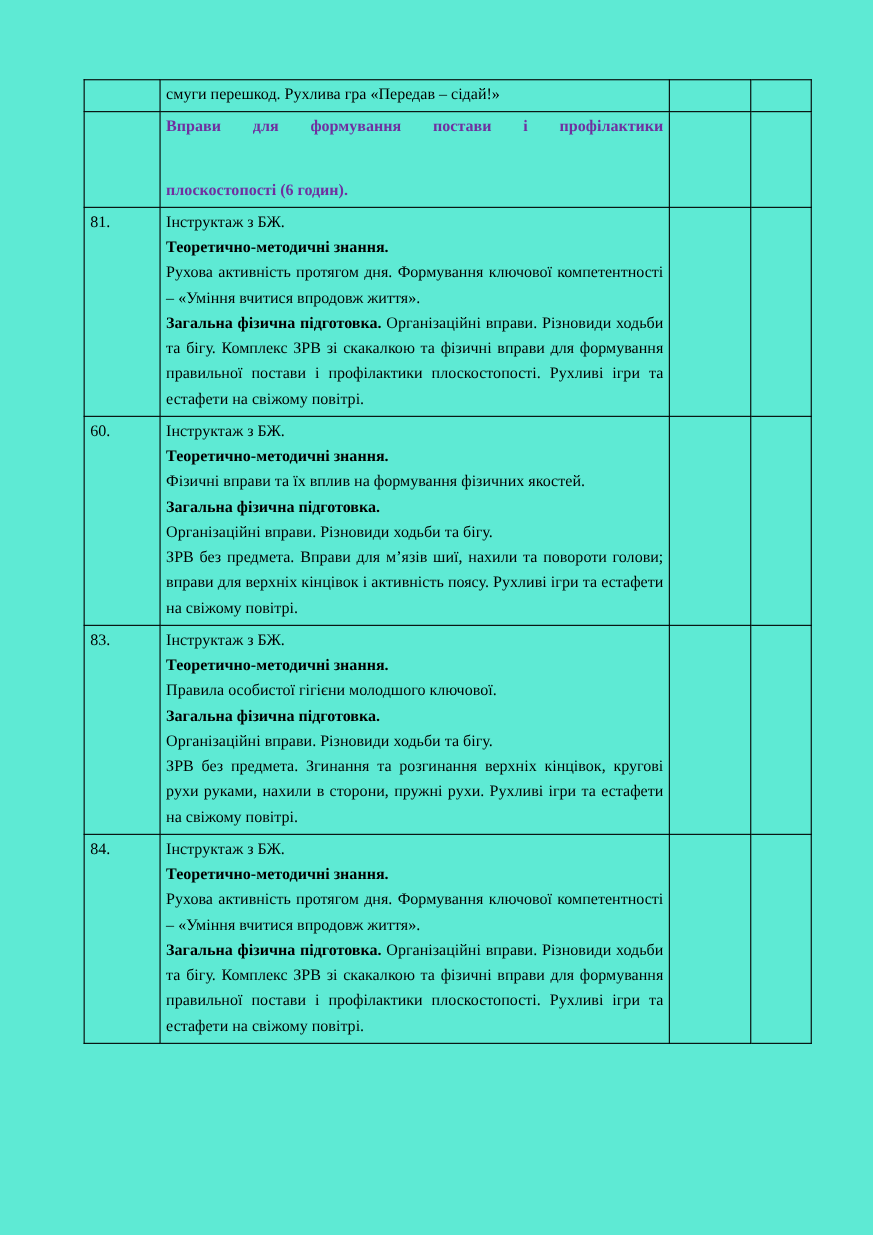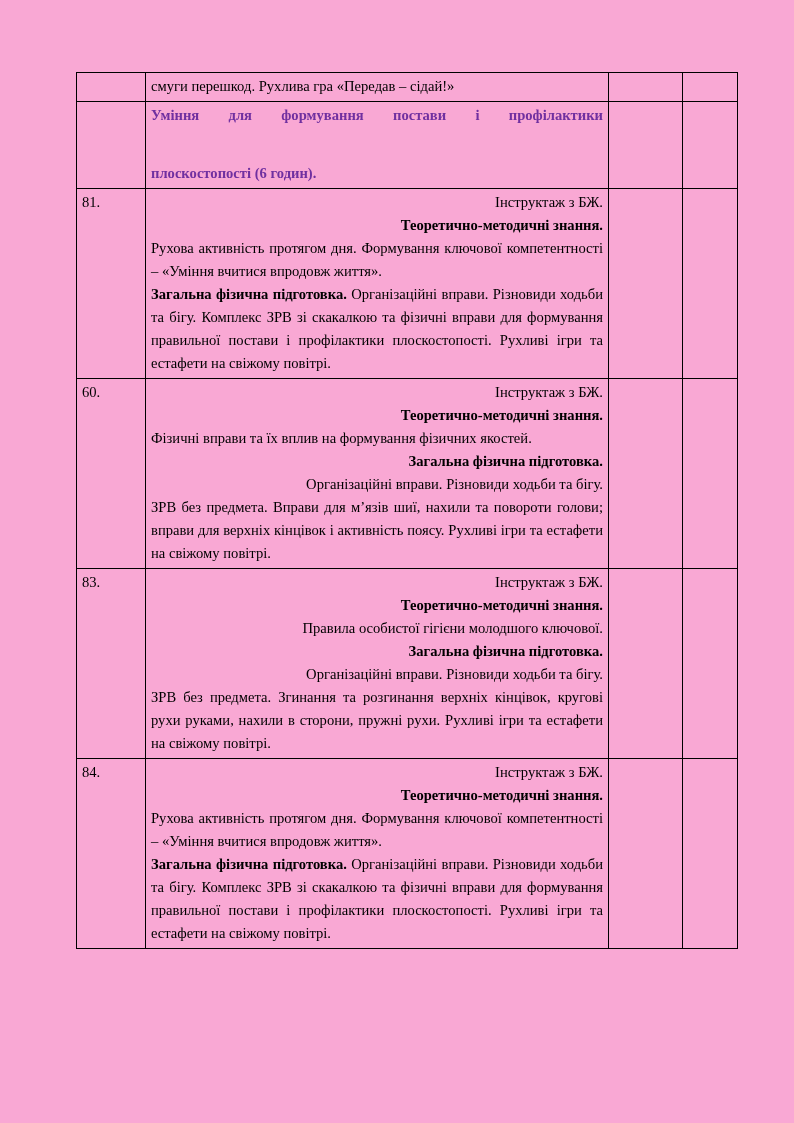--- a/index.html
+++ b/index.html
@@ -15,21 +15,21 @@
     font-family: "Liberation Serif", "DejaVu Serif", serif;
     -webkit-font-smoothing: antialiased;
   }
 
   .page {
     position: absolute;
     left: 0;
     top: 0;
     width: 794px;
     height: 1123px;
-    background: #f9a8d4;
+    background: #5eead4;
     overflow: hidden;
   }
 
   .doc-table {
     position: absolute;
     left: 76px;
     top: 72px;
     width: 661px;
     border-collapse: collapse;
     table-layout: fixed;
@@ -67,21 +67,21 @@
   
   .p {
     margin: 0;
     text-align: justify;
     text-justify: inter-word;
   }
   .p-last {
     text-align: left;
   }
   .p.nojust {
-    text-align: right;
+    text-align: left;
   }
 
   .bold { font-weight: bold; }
 
   .heading-purple {
     color: #7030A0;
     font-weight: bold;
     text-align: justify;
     text-justify: inter-word;
     margin: 0;
@@ -124,21 +124,21 @@
           <div class="p p-last">смуги перешкод. Рухлива гра «Передав – сідай!»</div>
         </td>
         <td class="cell-blank"></td>
         <td class="cell-blank"></td>
       </tr>
 
       <tr>
         <td class="cell-num"></td>
         <td class="cell-body">
           <div class="heading-purple">
-            <span class="jfull">Уміння для формування постави і профілактики</span>
+            <span class="jfull">Вправи для формування постави і профілактики</span>
             <span class="tail">плоскостопості (6 годин).</span>
           </div>
         </td>
         <td class="cell-blank"></td>
         <td class="cell-blank"></td>
       </tr>
 
       <tr>
         <td class="cell-num">81.</td>
         <td class="cell-body">

